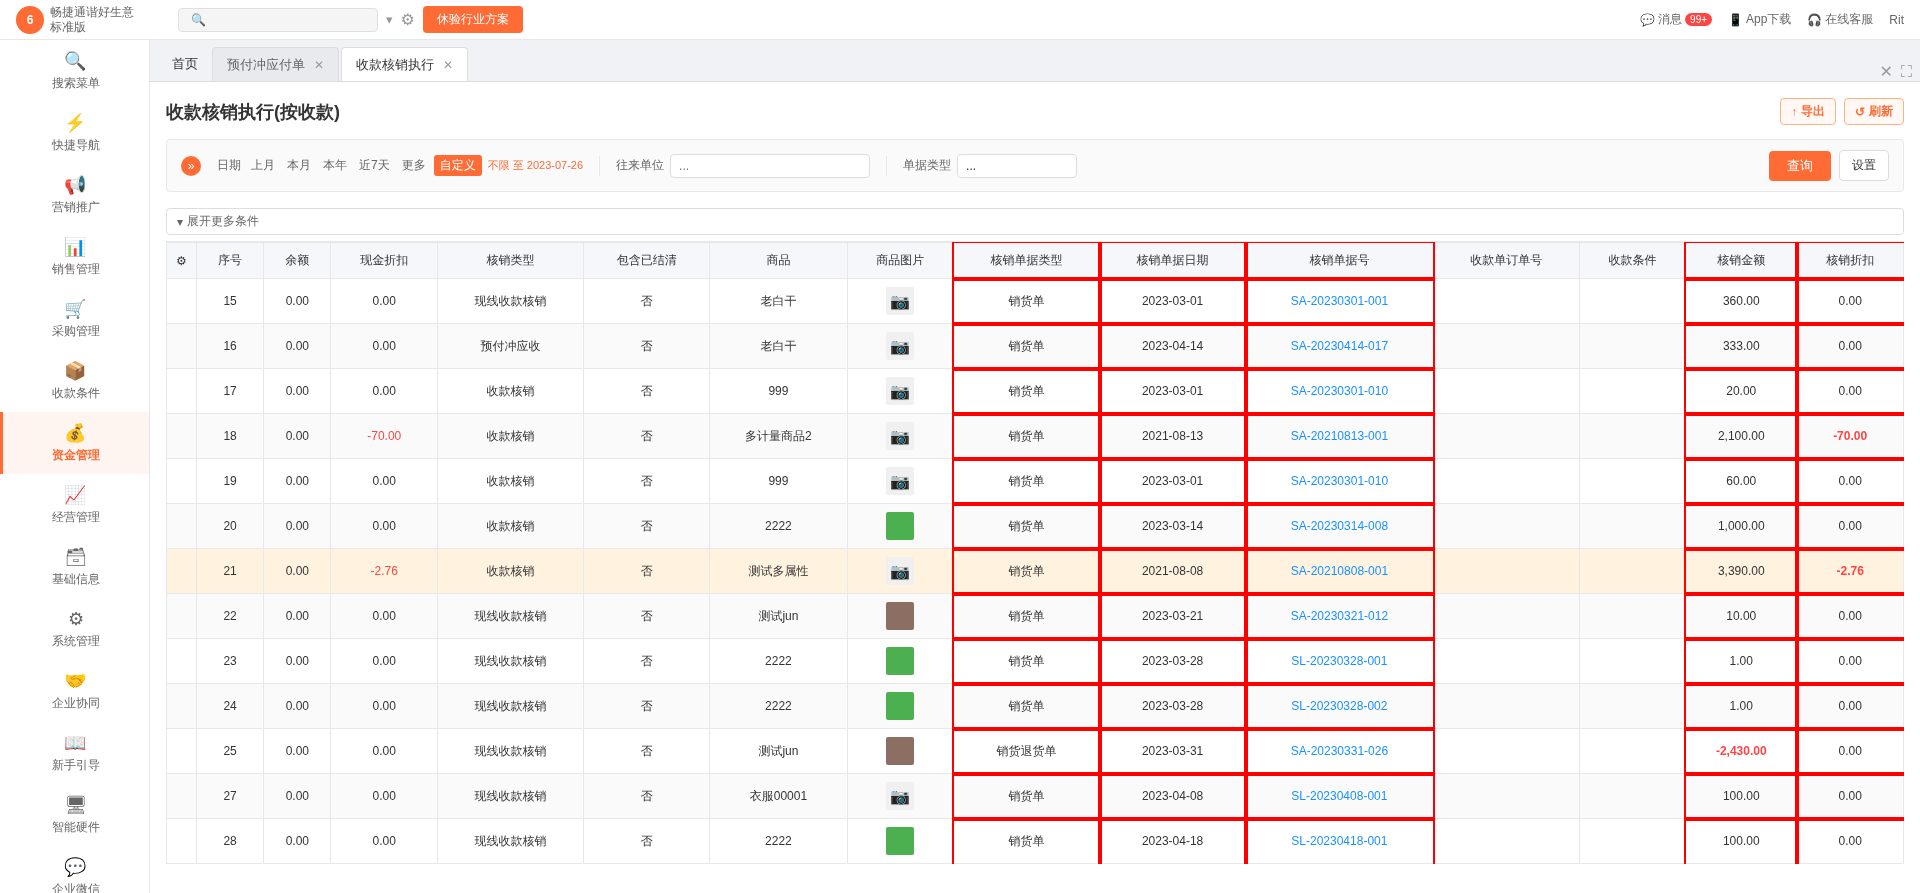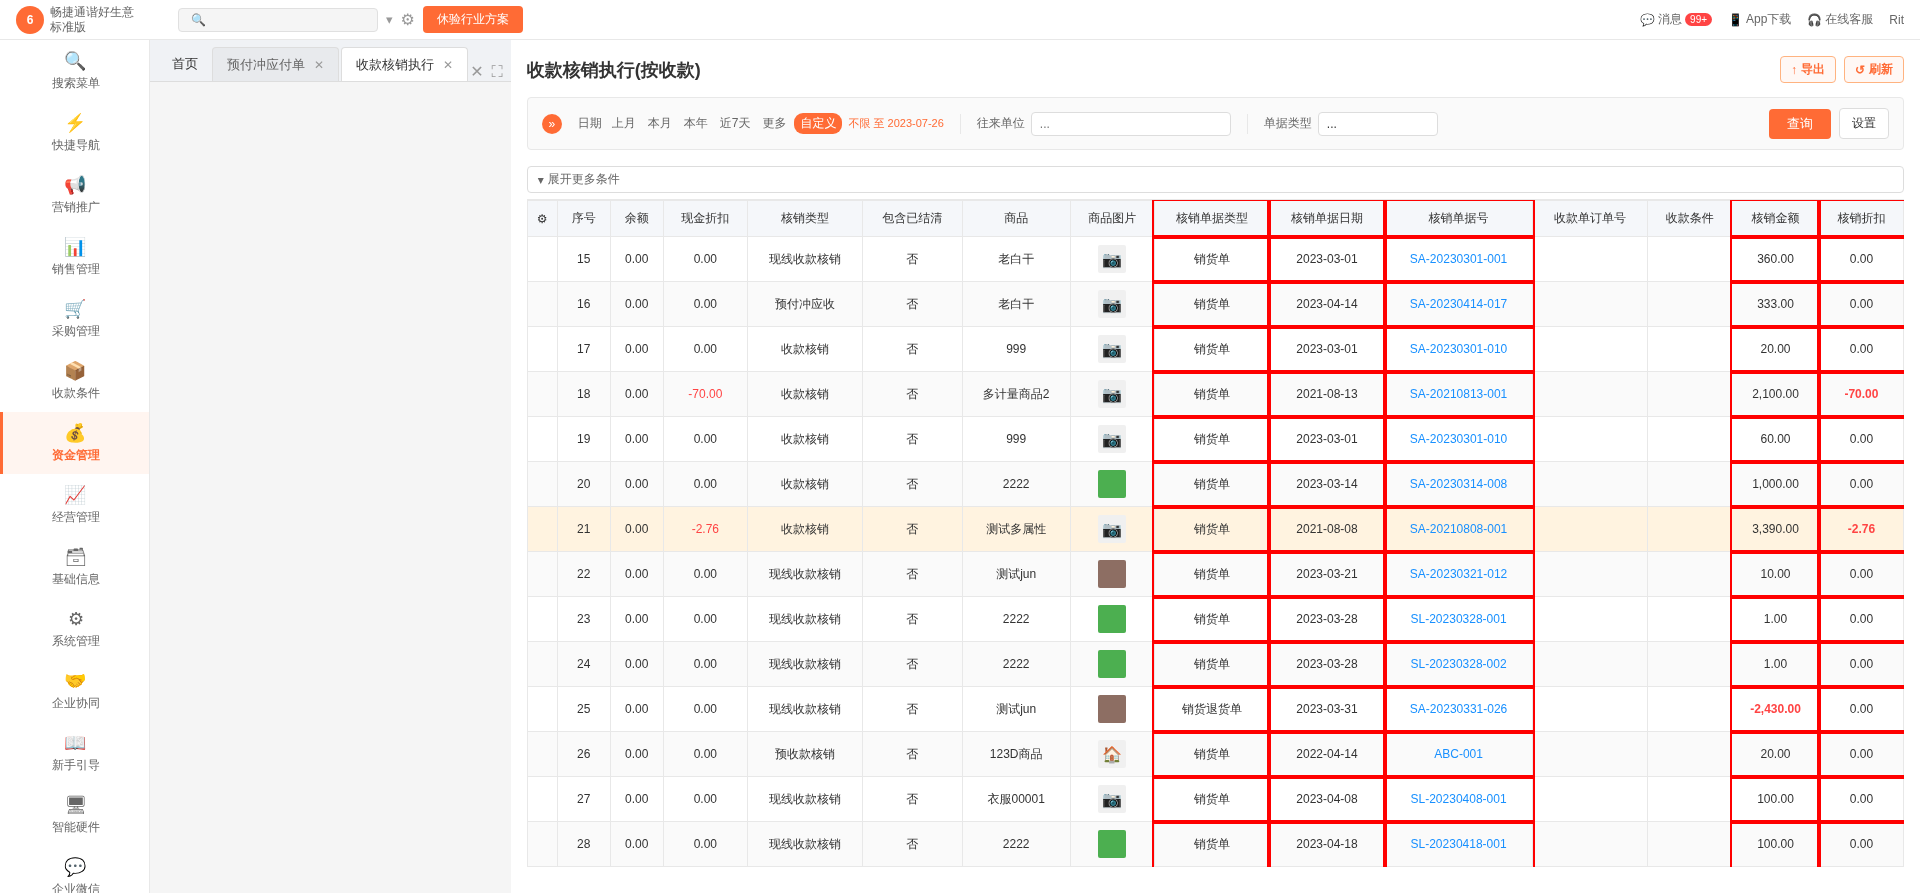--- a/index.html
+++ b/index.html
@@ -20,21 +20,21 @@
     
     .app-layout { display: flex; height: calc(100vh - 40px); }
 
     
     .sidebar { width: 150px; background: #fff; border-right: 1px solid #e8e8e8; display: flex; flex-direction: column; }
     .sidebar-item { display: flex; flex-direction: column; align-items: center; padding: 10px 8px; cursor: pointer; font-size: 12px; color: #666; gap: 3px; border-left: 3px solid transparent; }
     .sidebar-item.active { background: #fff5f0; color: #ff6b35; border-left-color: #ff6b35; font-weight: bold; }
     .sidebar-icon { font-size: 18px; }
 
     
-    .main-content { flex: 1; display: flex; overflow: hidden; }
+    .main-content { flex: 1; display: flex; flex-direction: column; overflow: hidden; }
 
     
     .tab-bar { height: 42px; background: #f0f2f5; display: flex; align-items: flex-end; padding: 0 8px; border-bottom: 1px solid #ddd; }
     .tab { height: 34px; padding: 0 14px; display: flex; align-items: center; gap: 9px; font-size: 13px; cursor: pointer; border-radius: 4px 4px 0 0; border: 1px solid #ddd; border-bottom: none; background: #e8eaed; color: #666; margin-right: 2px; }
     .tab.active { background: #fff; color: #333; font-weight: 500; }
     .tab-close { font-size: 12px; color: #999; cursor: pointer; }
     .tab-home { background: transparent; border: none; color: #333; font-size: 13px; padding: 0 14px; height: 34px; display: flex; align-items: center; cursor: pointer; }
     .tab-bar-right { margin-left: auto; display: flex; align-items: center; gap: 8px; }
     .win-btn { font-size: 16px; color: #999; cursor: pointer; }
 
@@ -43,21 +43,21 @@
     .page-title { font-size: 18px; font-weight: bold; color: #333; margin-bottom: 14px; display: flex; align-items: center; justify-content: space-between; }
     .page-actions { display: flex; gap: 8px; }
     .action-btn { display: flex; align-items: center; gap: 4px; font-size: 12px; color: #ff6b35; cursor: pointer; border: 1px solid #ffb380; border-radius: 4px; padding: 4px 10px; background: #fff8f5; }
 
     
     .filter-bar { background: #fafafa; border: 1px solid #e8e8e8; border-radius: 4px; padding: 10px 14px; margin-bottom: 10px; display: flex; align-items: center; gap: 16px; flex-wrap: wrap; }
     .filter-item { display: flex; align-items: center; gap: 6px; font-size: 12px; }
     .filter-label { color: #666; }
     .filter-dates { display: flex; gap: 4px; align-items: center; }
     .date-btn { font-size: 12px; color: #666; cursor: pointer; padding: 2px 4px; }
-    .date-btn.custom { background: #ff6b35; color: white; border-radius: 9px; padding: 2px 6px; }
+    .date-btn.custom { background: #ff6b35; color: white; border-radius: 3px; padding: 2px 6px; }
     .date-range { font-size: 11px; color: #ff6b35; }
     .filter-divider { width: 1px; height: 20px; background: #e8e8e8; }
     .filter-select { border: 1px solid #ddd; border-radius: 4px; padding: 4px 24px 4px 8px; font-size: 12px; color: #333; background: white; cursor: pointer; appearance: none; min-width: 120px; }
     .filter-input { border: 1px solid #ddd; border-radius: 4px; padding: 4px 8px; font-size: 12px; color: #333; min-width: 150px; }
     .query-btn { background: #ff6b35; color: white; border: none; border-radius: 4px; padding: 6px 18px; font-size: 13px; cursor: pointer; }
     .settings-btn { border: 1px solid #ddd; background: white; border-radius: 4px; padding: 6px 12px; font-size: 12px; cursor: pointer; color: #333; }
     .expand-btn { display: flex; align-items: center; gap: 4px; font-size: 12px; color: #666; cursor: pointer; border: 1px solid #ddd; border-radius: 4px; padding: 4px 10px; background: white; margin: 0 auto; }
 
     
     .table-wrapper { overflow-x: auto; }
@@ -488,39 +488,20 @@
     <td style="outline: 2px solid #ff0000;">销货退货单</td>
     <td style="outline: 2px solid #ff0000;">2023-03-31</td>
     <td style="outline: 2px solid #ff0000;"><a class="link-text">SA-20230331-026</a></td>
     <td></td>
     <td></td>
     <td style="outline: 2px solid #ff0000;" class="red-highlight">-2,430.00</td>
     <td style="outline: 2px solid #ff0000;">0.00</td>
   </tr>
               <tr>
     <td></td>
-    <td>26</td>
-    <td>0.00</td>
-    <td>0.00</td>
-    <td>预收款核销</td>
-    <td>否</td>
-    <td>123D商品</td>
-    <td>
-                  <div class="img-placeholder ">🏠</div>
-                </td>
-    <td style="outline: 2px solid #ff0000;">销货单</td>
-    <td style="outline: 2px solid #ff0000;">2022-04-14</td>
-    <td style="outline: 2px solid #ff0000;"><a class="link-text">ABC-001</a></td>
-    <td></td>
-    <td></td>
-    <td style="outline: 2px solid #ff0000;">20.00</td>
-    <td style="outline: 2px solid #ff0000;">0.00</td>
-  </tr>
-              <tr>
-    <td></td>
     <td>27</td>
     <td>0.00</td>
     <td>0.00</td>
     <td>现线收款核销</td>
     <td>否</td>
     <td>衣服00001</td>
     <td>
                   <div class="img-placeholder ">📷</div>
                 </td>
     <td style="outline: 2px solid #ff0000;">销货单</td>

